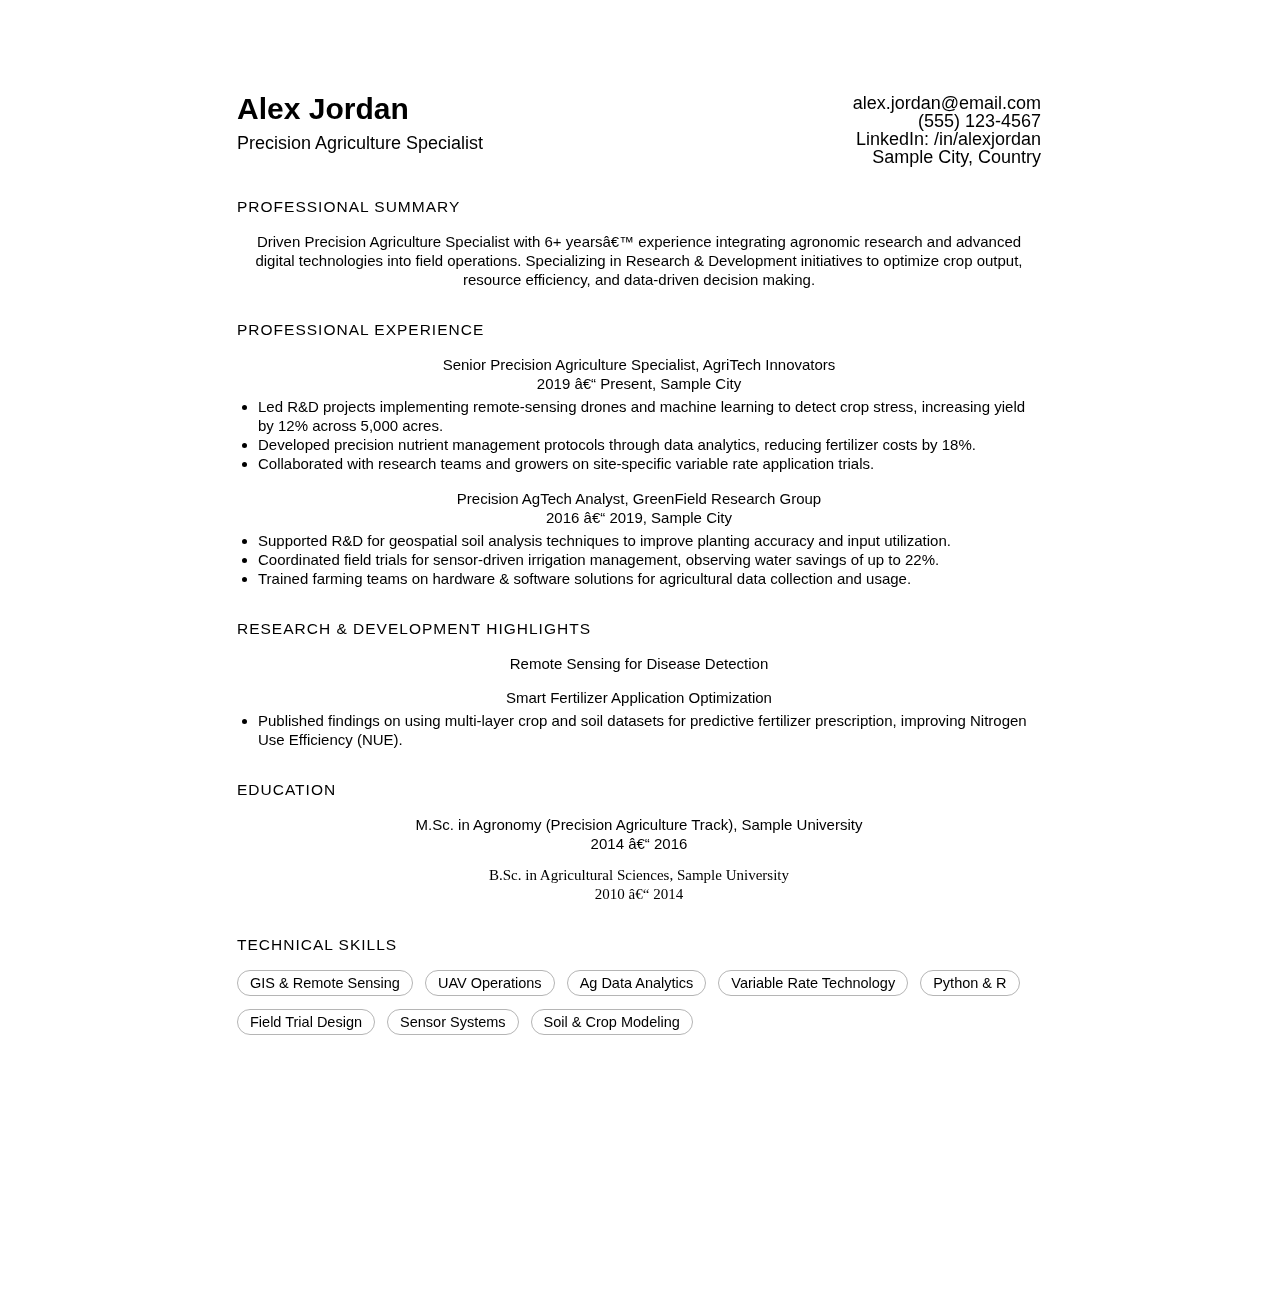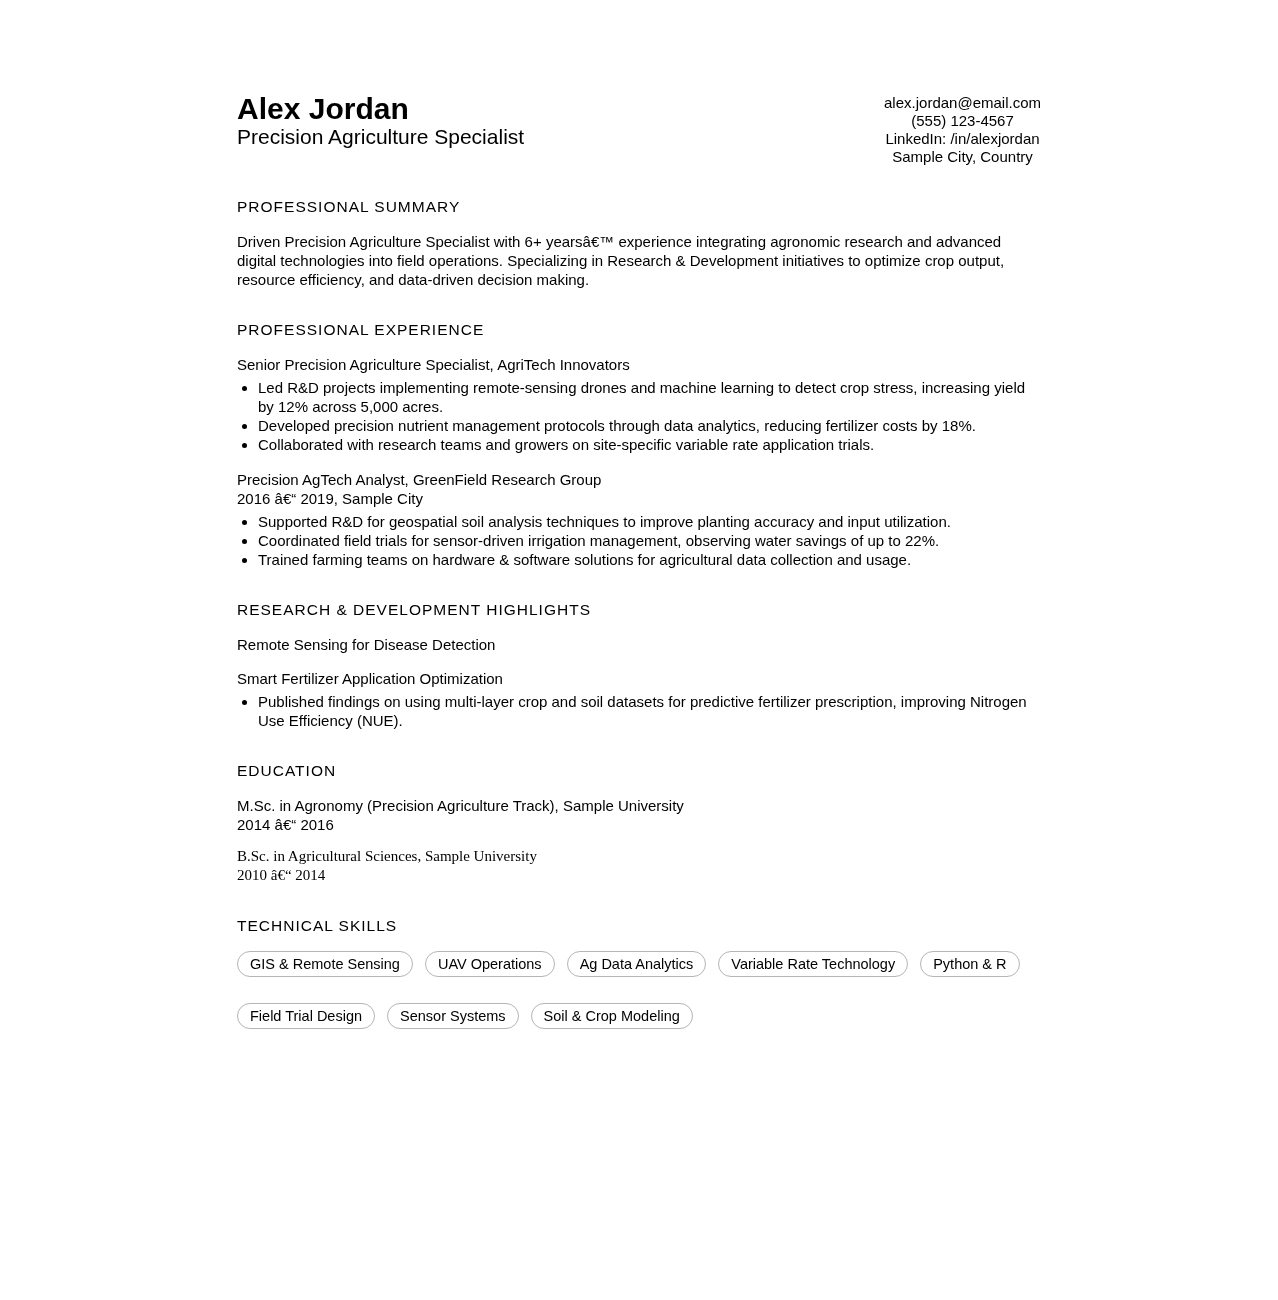--- a/index.html
+++ b/index.html
@@ -30,58 +30,59 @@
     gap: 24px;
   }
   .name {
     font-size: 30px;
     line-height: 34px;
     font-weight: 700;
     margin: 0;
     letter-spacing: 0;
   }
   .subtitle {
-    font-size: 21px;
+    font-size: 18px;
     line-height: 21px;
+    margin-top: 7px;
   }
   .contact {
-    text-align: center;
-    font-size: 15px;
+    text-align: right;
+    font-size: 18px;
     line-height: 18px;
     padding-top: 2px;
   }
   
   .section { margin-top: 31px; }
   .section h2 {
     font-size: 15.5px;
     line-height: 19px;
     font-weight: 400;
     letter-spacing: 1px;
     margin: 0 0 16px 0;
   }
-  .section p { margin: 0; }
+  .section p { margin: 0; text-align: center; }
   
   .job { margin-top: 0; }
   .job + .job { margin-top: 16px; }
   .job-title, .job-dates, .project-name, .degree-title, .degree-dates { margin: 0; }
   ul.bullets {
     margin: 4px 0 0 0;
     padding-left: 21px;
     list-style: disc outside;
   }
   ul.bullets li { margin: 0; padding: 0; }
   
   .project + .project { margin-top: 15px; }
   
   .edu + .edu { margin-top: 13px; font-family: Liberation Serif, serif; }
   
   .skills-list {
     display: flex;
     flex-wrap: wrap;
-    gap: 26px 12px;
+    gap: 13px 12px;
     margin-top: 1px;
   }
   .skill-pill {
     display: inline-block;
     border: 1px solid #b5b5b5;
     border-radius: 13px;
     padding: 3px 12px;
     font-size: 14.5px;
     line-height: 18px;
     background: #ffffff;
@@ -110,20 +111,21 @@
     <div class="section">
       <h2>PROFESSIONAL SUMMARY</h2>
       <p>Driven Precision Agriculture Specialist with 6+ yearsâ€™ experience integrating agronomic research and advanced digital technologies into field operations. Specializing in Research &amp; Development initiatives to optimize crop output, resource efficiency, and data-driven decision making.</p>
     </div>
 
     <div class="section">
       <h2>PROFESSIONAL EXPERIENCE</h2>
 
       <div class="job">
         <p class="job-title">Senior Precision Agriculture Specialist, AgriTech Innovators</p>
+        <p class="job-dates">2019 â€“ Present, Sample City</p>
         <ul class="bullets">
           <li>Led R&amp;D projects implementing remote-sensing drones and machine learning to detect crop stress, increasing yield by 12% across 5,000 acres.</li>
           <li>Developed precision nutrient management protocols through data analytics, reducing fertilizer costs by 18%.</li>
           <li>Collaborated with research teams and growers on site-specific variable rate application trials.</li>
         </ul>
       </div>
 
       <div class="job">
         <p class="job-title">Precision AgTech Analyst, GreenField Research Group</p>
         <p class="job-dates">2016 â€“ 2019, Sample City</p>

